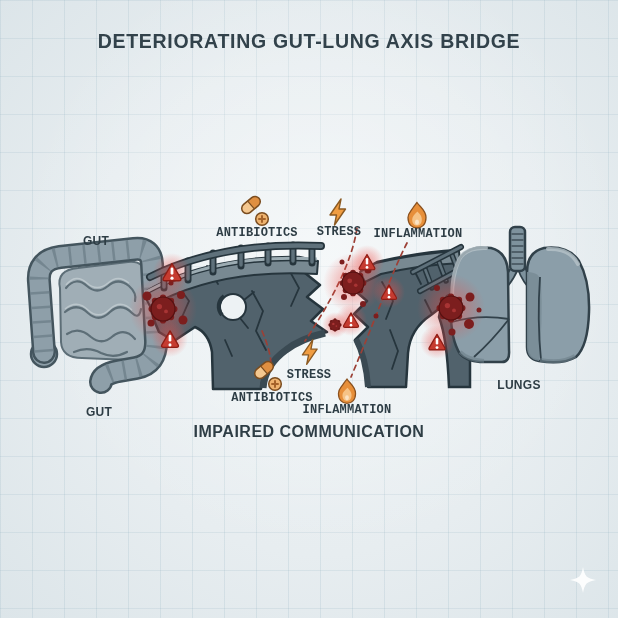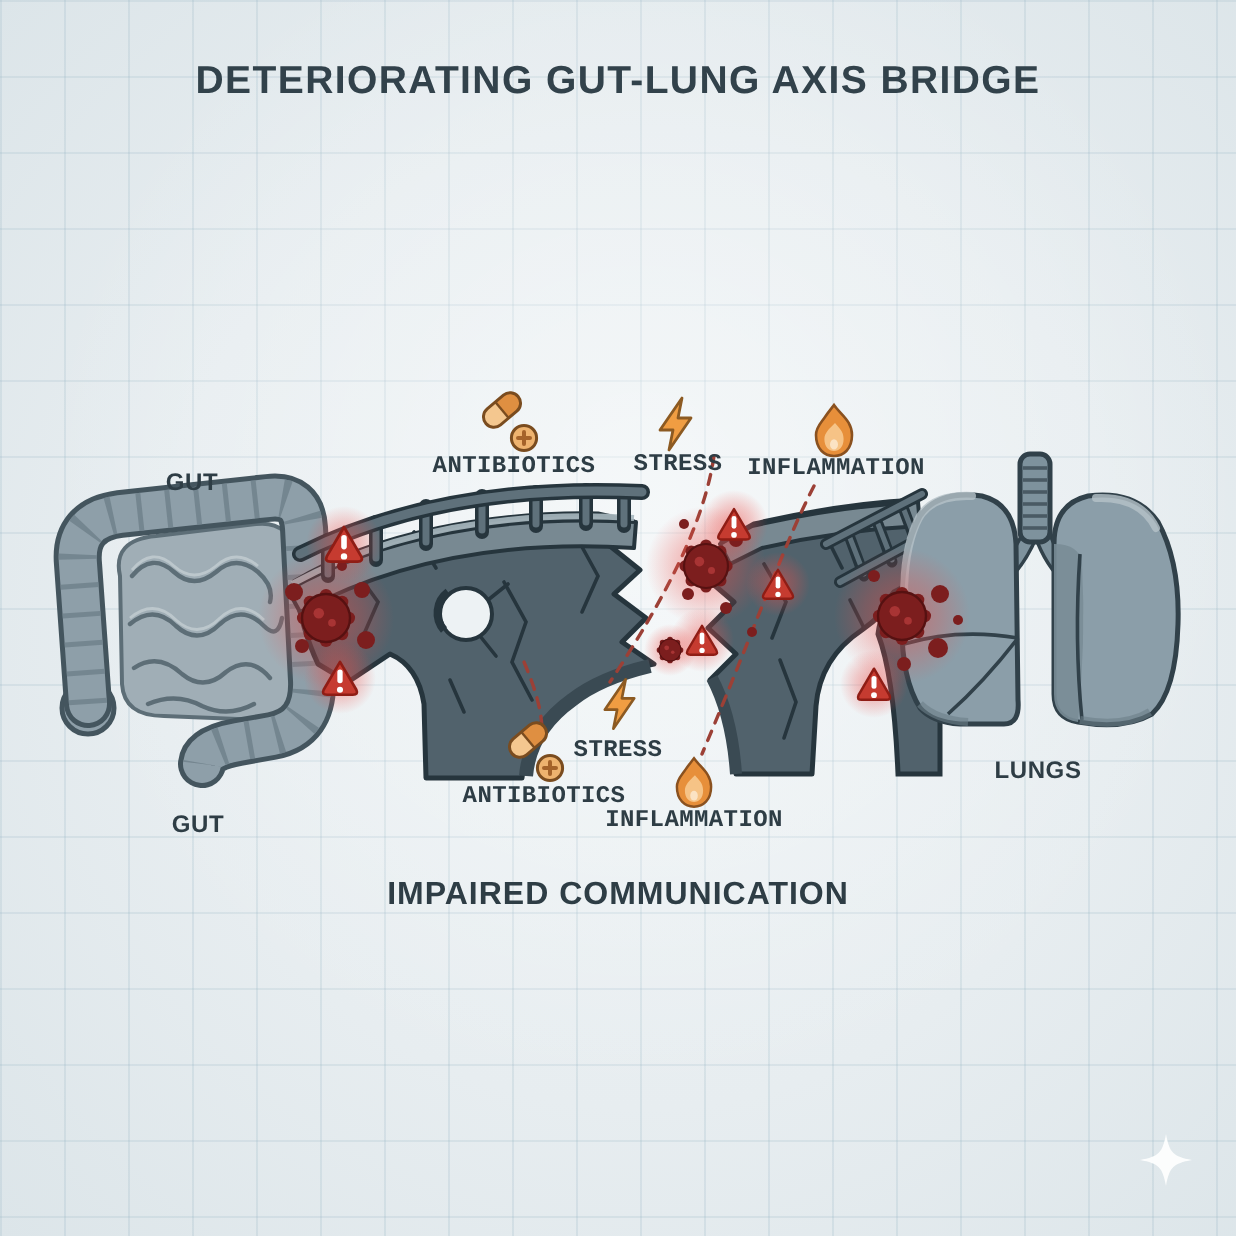--- a/index.html
+++ b/index.html
@@ -289,14 +289,14 @@
   <div class="lbl big" style="left:519px;top:385px;">LUNGS</div>
 
   <div class="lbl small" style="left:257px;top:233px;">ANTIBIOTICS</div>
   <div class="lbl small" style="left:339px;top:232px;">STRESS</div>
   <div class="lbl small" style="left:418px;top:234px;">INFLAMMATION</div>
 
   <div class="lbl small" style="left:272px;top:398px;">ANTIBIOTICS</div>
   <div class="lbl small" style="left:309px;top:375px;">STRESS</div>
   <div class="lbl small" style="left:347px;top:410px;">INFLAMMATION</div>
 
-  <div class="lbl caption" style="left:309px;top:448px;">IMPAIRED COMMUNICATION</div>
+  <div class="lbl caption" style="left:309px;top:432px;">IMPAIRED COMMUNICATION</div>
 </div>
 
 </body></html>

